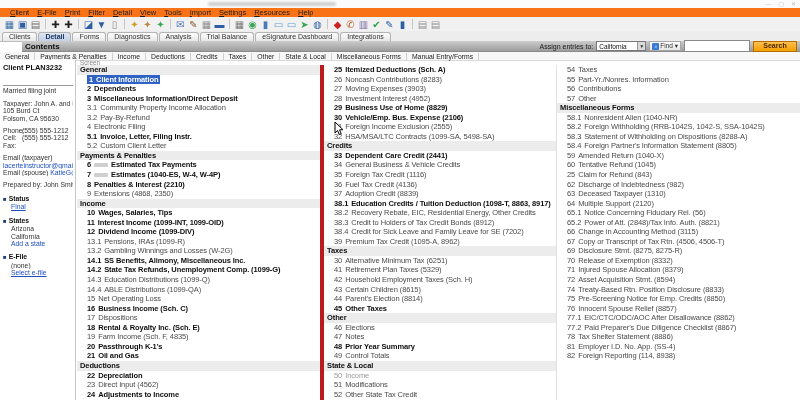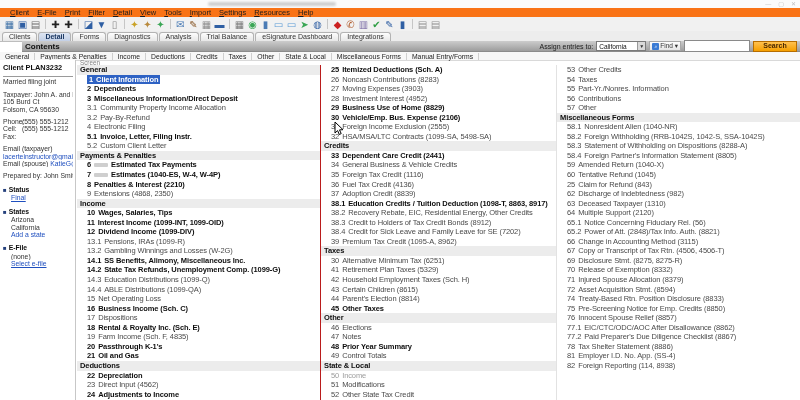--- a/index.html
+++ b/index.html
@@ -36,33 +36,33 @@
   .search-input{width:60px;height:8px;background:#fff;border:1px solid #8a8a8a;}
   .search-btn{min-width:36px;height:9px;background:linear-gradient(#ffc14f,#f59f00);border:1px solid #b66d00;
               color:#482700;font-weight:bold;font-size:7px;line-height:8px;text-align:center;padding:0 3px;}
   .cattabs{position:absolute;left:0;top:52px;right:0;height:8px;background:#f7f7f7;border-bottom:1px solid #d9d9d9;
            display:flex;align-items:center;}
   .cattab{font-size:6.8px;height:7px;line-height:7px;padding:0 5px;color:#222;border-right:1px solid #cfcfcf;}
   .screen-label{position:absolute;left:80px;top:59px;font-size:6.3px;color:#808080;}
   
   .leftpanel{position:absolute;left:0;top:60px;width:76px;bottom:0;background:#fff;border-right:1px solid #c7c7c7;
              box-sizing:border-box;padding:4px 2px 0 3px;font-size:6.8px;line-height:7.4px;color:#333;}
-  .lp-clientid{font-weight:bold;font-size:7.4px;color:#0e0e0e;border-bottom:1px solid #9a9a9a;padding-bottom:5px;margin-bottom:1px;white-space:nowrap;overflow:hidden;}
+  .lp-clientid{font-weight:bold;font-size:7.4px;color:#0e0e0e;border-bottom:1px solid #9a9a9a;padding-bottom:14px;margin-bottom:1px;white-space:nowrap;overflow:hidden;}
   .lp-row{white-space:nowrap;overflow:hidden;}
   .lp-gap{height:5px;}
   .lp-label{display:inline-block;width:19px;}
   .lp-link{color:#1f4fbf;text-decoration:underline;}
   .lp-sec{margin-top:6px;}
   .lp-bullet{color:#24407c;font-size:6px;margin-right:2px;}
   .lp-sechead{font-weight:bold;color:#0e0e0e;}
   .lp-ind{padding-left:8px;}
   
   .lcol{position:absolute;top:65px;bottom:0;overflow:hidden;background:#fff;}
   #col1{left:77px;width:243px;}
-  #col2{left:320px;width:236px;border-left:1px solid #b91c1c;}
+  #col2{left:320px;width:236px;border-left:4px solid #b91c1c;}
   #col3{left:556px;width:244px;border-left:1px solid #e2e2e2;}
   .lrow{height:9.55px;line-height:9.55px;white-space:nowrap;overflow:hidden;font-size:7.5px;letter-spacing:-0.1px;
         color:#4a4a4a;padding-left:10px;}
   .lhdr{background:#ececec;font-weight:bold;color:#0e0e0e;padding-left:3px;}
   .litem.b{font-weight:bold;color:#0e0e0e;}
   .litem.gray{color:#9c9c9c;}
   .sel{background:#2e62c4;color:#fff;padding:0 2px;}
   .num{margin-right:3px;}
   .redact{display:inline-block;width:14px;height:4px;background:#cfcfcf;border-radius:1px;margin-right:3px;vertical-align:middle;}
   .cursor{position:absolute;left:334px;top:121px;z-index:9;}
@@ -279,21 +279,20 @@
     <div class="lrow litem"><span><span class="num">46</span>Elections</span></div>
     <div class="lrow litem"><span><span class="num">47</span>Notes</span></div>
     <div class="lrow litem b"><span><span class="num">48</span>Prior Year Summary</span></div>
     <div class="lrow litem"><span><span class="num">49</span>Control Totals</span></div>
     <div class="lrow lhdr">State &amp; Local</div>
     <div class="lrow litem gray"><span><span class="num">50</span>Income</span></div>
     <div class="lrow litem"><span><span class="num">51</span>Modifications</span></div>
     <div class="lrow litem"><span><span class="num">52</span>Other State Tax Credit</span></div>
   </div>
 <div class="lcol" id="col3">
-    <div class="lrow litem"><span><span class="num">53</span>Other Credits</span></div>
     <div class="lrow litem"><span><span class="num">54</span>Taxes</span></div>
     <div class="lrow litem"><span><span class="num">55</span>Part-Yr./Nonres. Information</span></div>
     <div class="lrow litem"><span><span class="num">56</span>Contributions</span></div>
     <div class="lrow litem"><span><span class="num">57</span>Other</span></div>
     <div class="lrow lhdr">Miscellaneous Forms</div>
     <div class="lrow litem"><span><span class="num">58.1</span>Nonresident Alien (1040-NR)</span></div>
     <div class="lrow litem"><span><span class="num">58.2</span>Foreign Withholding (RRB-1042S, 1042-S, SSA-1042S)</span></div>
     <div class="lrow litem"><span><span class="num">58.3</span>Statement of Withholding on Dispositions (8288-A)</span></div>
     <div class="lrow litem"><span><span class="num">58.4</span>Foreign Partner's Information Statement (8805)</span></div>
     <div class="lrow litem"><span><span class="num">59</span>Amended Return (1040-X)</span></div>

